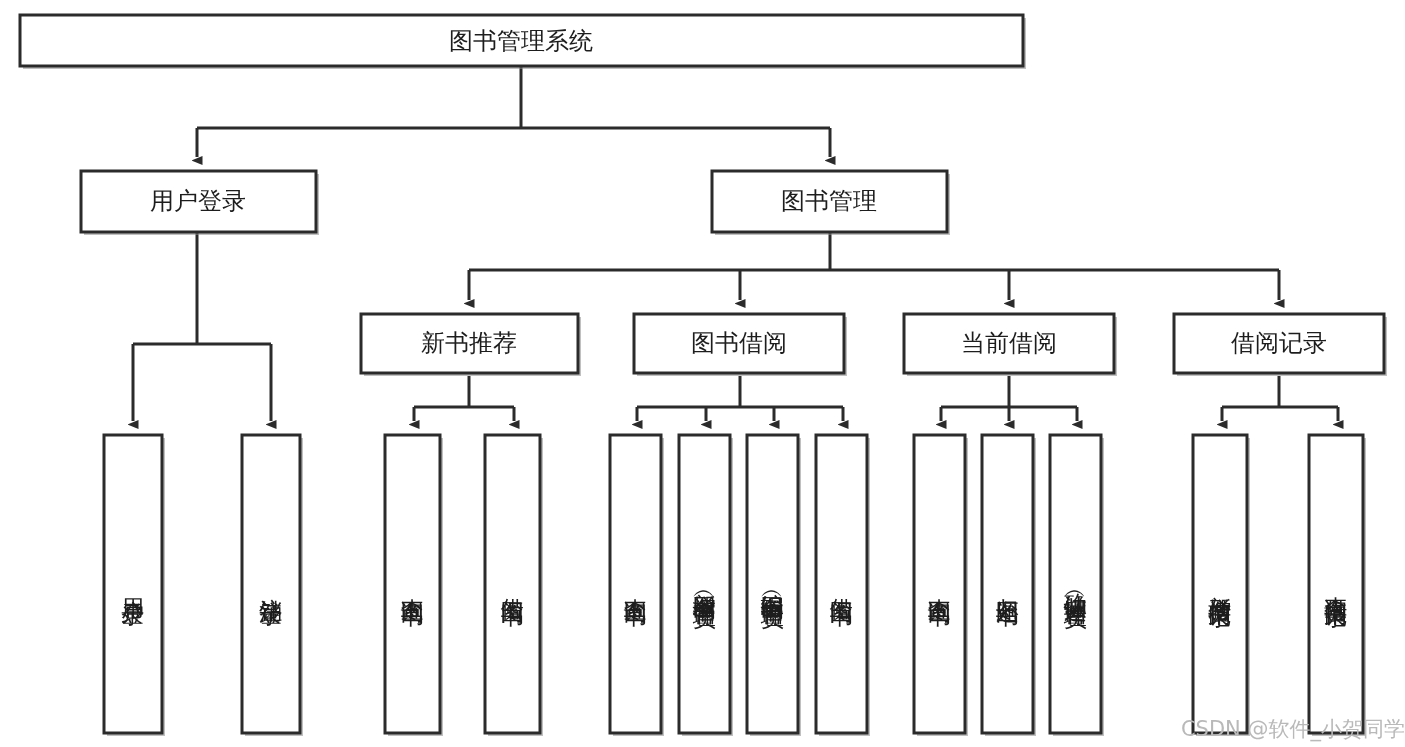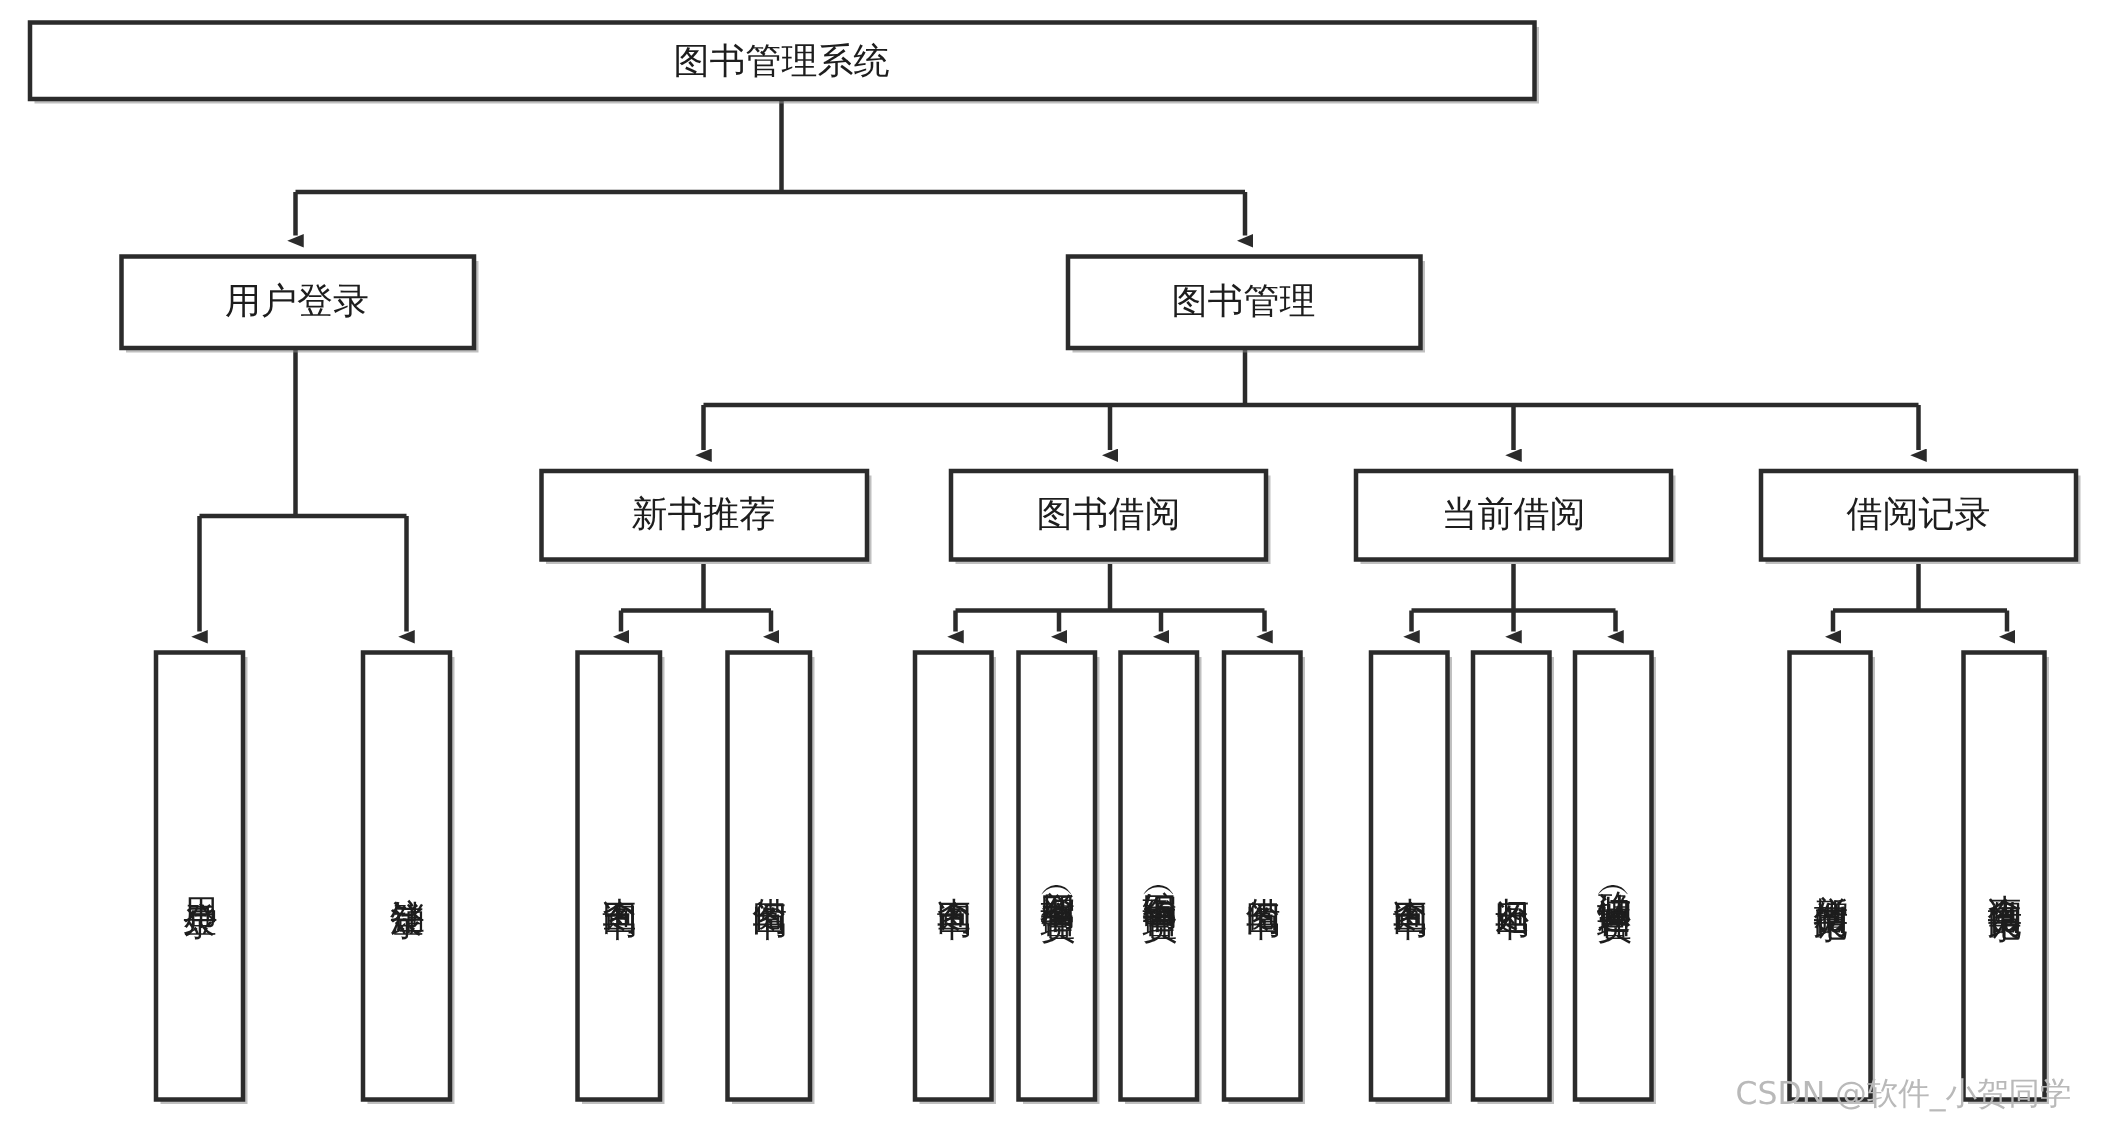--- a/index.html
+++ b/index.html
@@ -61,21 +61,21 @@
   .connector {
     stroke: #2b2b2b;
     stroke-width: 3;
     fill: none;
   }
   .arrow-head {
     fill: #2b2b2b;
   }
   .watermark {
     position: absolute;
-    right: 24px;
+    right: 0;
     bottom: 4px;
     font-family: "DejaVu Sans", "Liberation Sans", sans-serif;
     font-size: 21px;
     color: #b9b9b9;
     white-space: nowrap;
     user-select: none;
   }
 </style>
 </head>
 <body>

